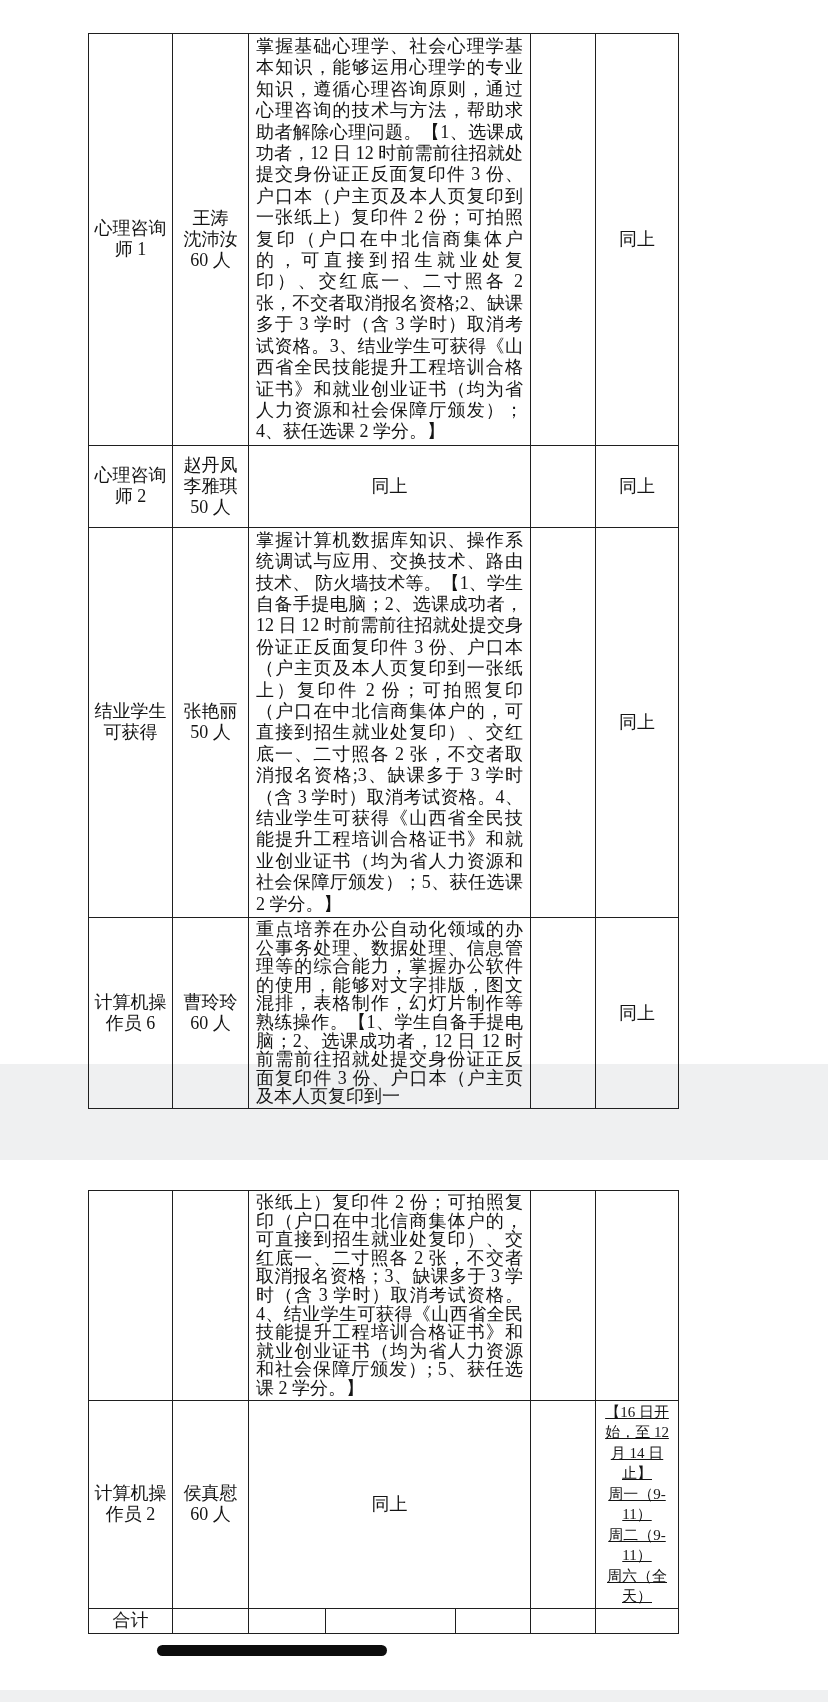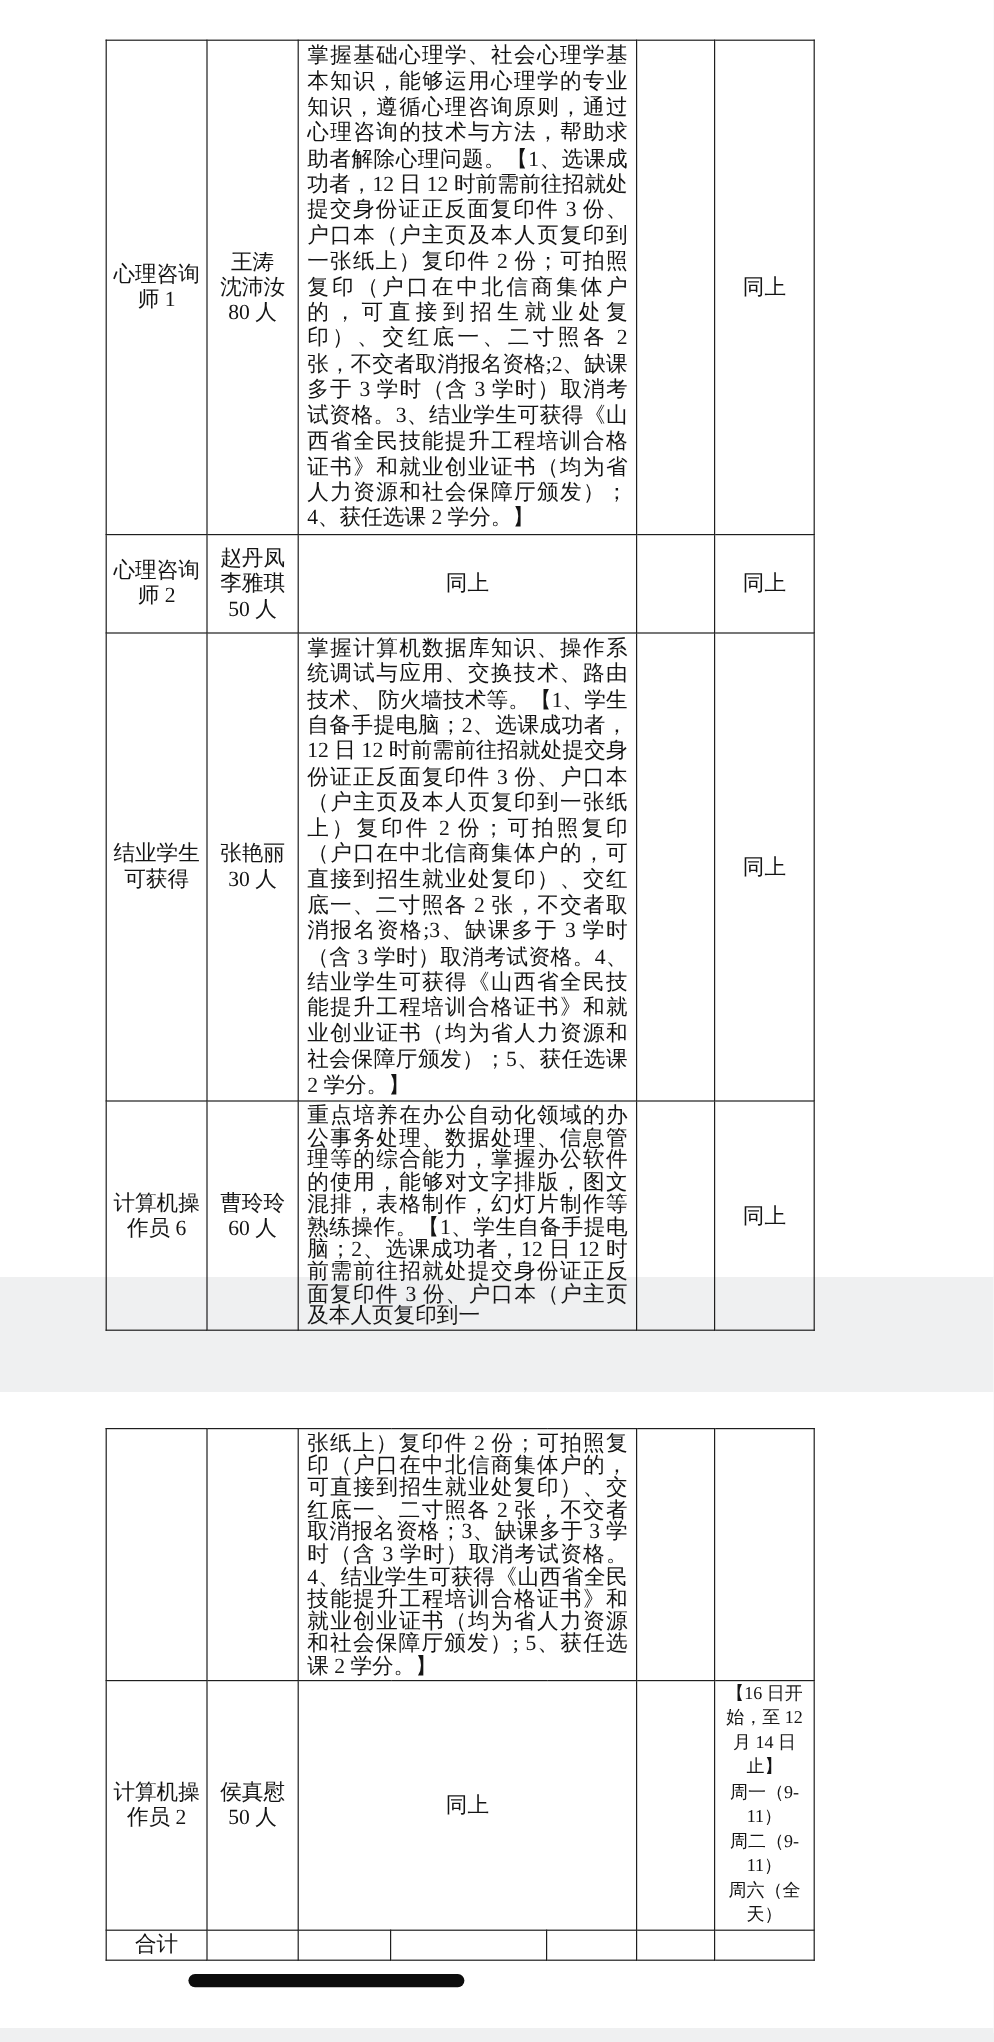--- a/index.html
+++ b/index.html
@@ -33,21 +33,21 @@
   }
   td.desc.tight{line-height:18.6px;}
   .pre{white-space:pre-line;}
   tr.r1{height:345px;}
   tr.r2{height:82px;margin-top:24px;}
   tr.r3{height:352px;}
   tr.r4{height:150px;}
   tr.rA{height:165px;margin-left:34px;}
   tr.rB{height:150px;}
   tr.rC{height:25px;}
-  td.sched{font-size:15px;line-height:20.5px;}
+  td.sched{font-size:15px;line-height:20.5px;text-decoration:underline;}
   .black-bar{
     width:230px;height:11px;border-radius:6px;
     background:#0d0d0d;
     margin:11px 0 0 157px;
   }
 </style>
 </head>
 <body>
 
 <div class="screen">
@@ -59,38 +59,38 @@
           <col style="width:76px">
           <col style="width:282px">
         <col style="width:65px">
           <col style="width:83px">
       </colgroup>
       <tbody>
           <tr class="r1">
         <td class="center">心理咨询师 1</td>
         <td class="center pre">王涛
 沈沛汝
-80 人</td>
+60 人</td>
         <td class="desc">掌握基础心理学、社会心理学基本知识，能够运用心理学的专业知识，遵循心理咨询原则，通过心理咨询的技术与方法，帮助求助者解除心理问题。【1、选课成功者，12 日 12 时前需前往招就处提交身份证正反面复印件 3 份、户口本（户主页及本人页复印到一张纸上）复印件 2 份；可拍照复印（户口在中北信商集体户的，可直接到招生就业处复印）、交红底一、二寸照各 2 张，不交者取消报名资格;2、缺课多于 3 学时（含 3 学时）取消考试资格。3、结业学生可获得《山西省全民技能提升工程培训合格证书》和就业创业证书（均为省人力资源和社会保障厅颁发）；4、获任选课 2 学分。】</td>
         <td class="center"></td>
         <td class="center">同上</td>
       </tr>
       <tr class="r2">
         <td class="center">心理咨询师 2</td>
         <td class="center pre">赵丹凤
 李雅琪
 50 人</td>
         <td class="center">同上</td>
         <td class="center"></td>
         <td class="center">同上</td>
       </tr>
       <tr class="r3">
         <td class="center">结业学生可获得</td>
         <td class="center pre">张艳丽
-30 人</td>
+50 人</td>
         <td class="desc">掌握计算机数据库知识、操作系统调试与应用、交换技术、路由技术、 防火墙技术等。【1、学生自备手提电脑；2、选课成功者，12 日 12 时前需前往招就处提交身份证正反面复印件 3 份、户口本（户主页及本人页复印到一张纸上）复印件 2 份；可拍照复印（户口在中北信商集体户的，可直接到招生就业处复印）、交红底一、二寸照各 2 张，不交者取消报名资格;3、缺课多于 3 学时（含 3 学时）取消考试资格。4、结业学生可获得《山西省全民技能提升工程培训合格证书》和就业创业证书（均为省人力资源和社会保障厅颁发）；5、获任选课 2 学分。】</td>
         <td class="center"></td>
         <td class="center">同上</td>
       </tr>
       <tr class="r4">
         <td class="center">计算机操作员 6</td>
         <td class="center pre">曹玲玲
 60 人</td>
         <td class="desc tight">重点培养在办公自动化领域的办公事务处理、数据处理、信息管理等的综合能力，掌握办公软件的使用，能够对文字排版，图文混排，表格制作，幻灯片制作等熟练操作。【1、学生自备手提电脑；2、选课成功者，12 日 12 时前需前往招就处提交身份证正反面复印件 3 份、户口本（户主页及本人页复印到一</td>
         <td class="center"></td>
@@ -117,21 +117,21 @@
           <tr class="rA">
         <td class="center"></td>
         <td class="center"></td>
         <td class="desc tight" colspan="3">张纸上）复印件 2 份；可拍照复印（户口在中北信商集体户的，可直接到招生就业处复印）、交红底一、二寸照各 2 张，不交者取消报名资格；3、缺课多于 3 学时（含 3 学时）取消考试资格。4、结业学生可获得《山西省全民技能提升工程培训合格证书》和就业创业证书（均为省人力资源和社会保障厅颁发）; 5、获任选课 2 学分。】</td>
         <td class="center"></td>
         <td class="center"></td>
       </tr>
       <tr class="rB">
         <td class="center">计算机操作员 2</td>
         <td class="center pre">侯真慰
-50 人</td>
+60 人</td>
         <td class="center" colspan="3">同上</td>
         <td class="center"></td>
         <td class="center pre sched">【16 日开始，至 12 月 14 日止】
 周一（9-11）
 周二（9-11）
 周六（全天）</td>
       </tr>
       <tr class="rC">
         <td class="center">合计</td>
         <td></td>

